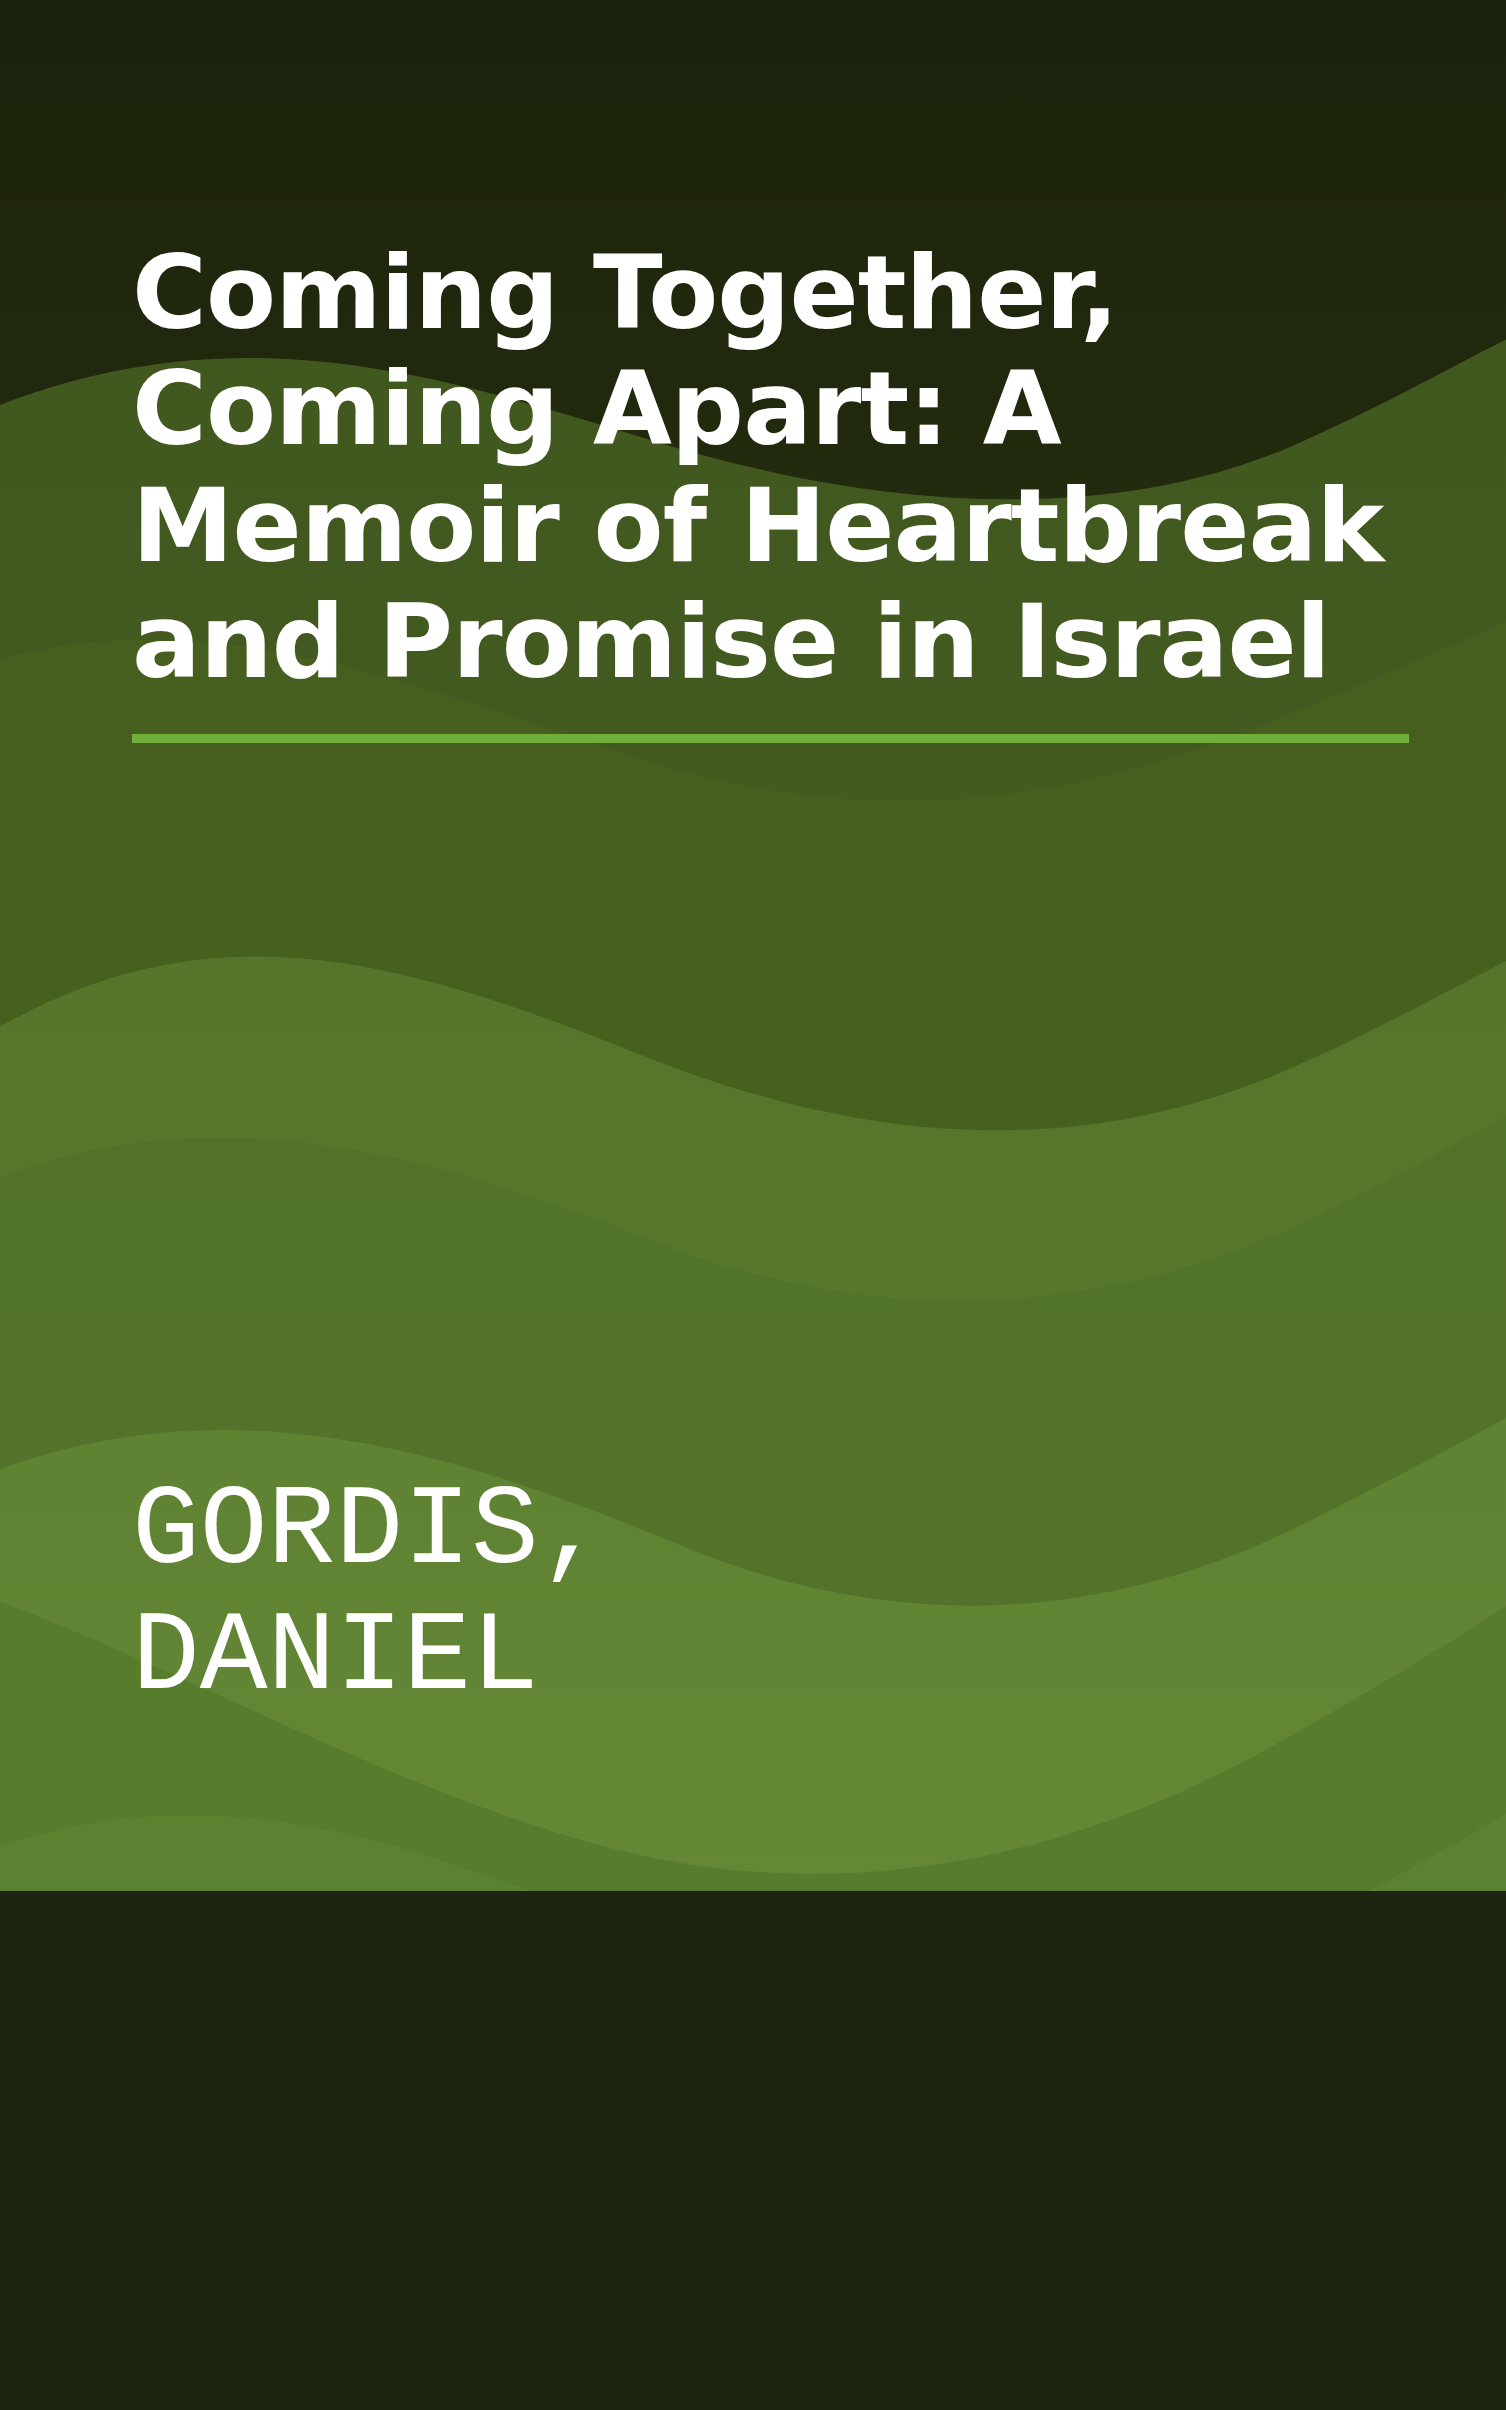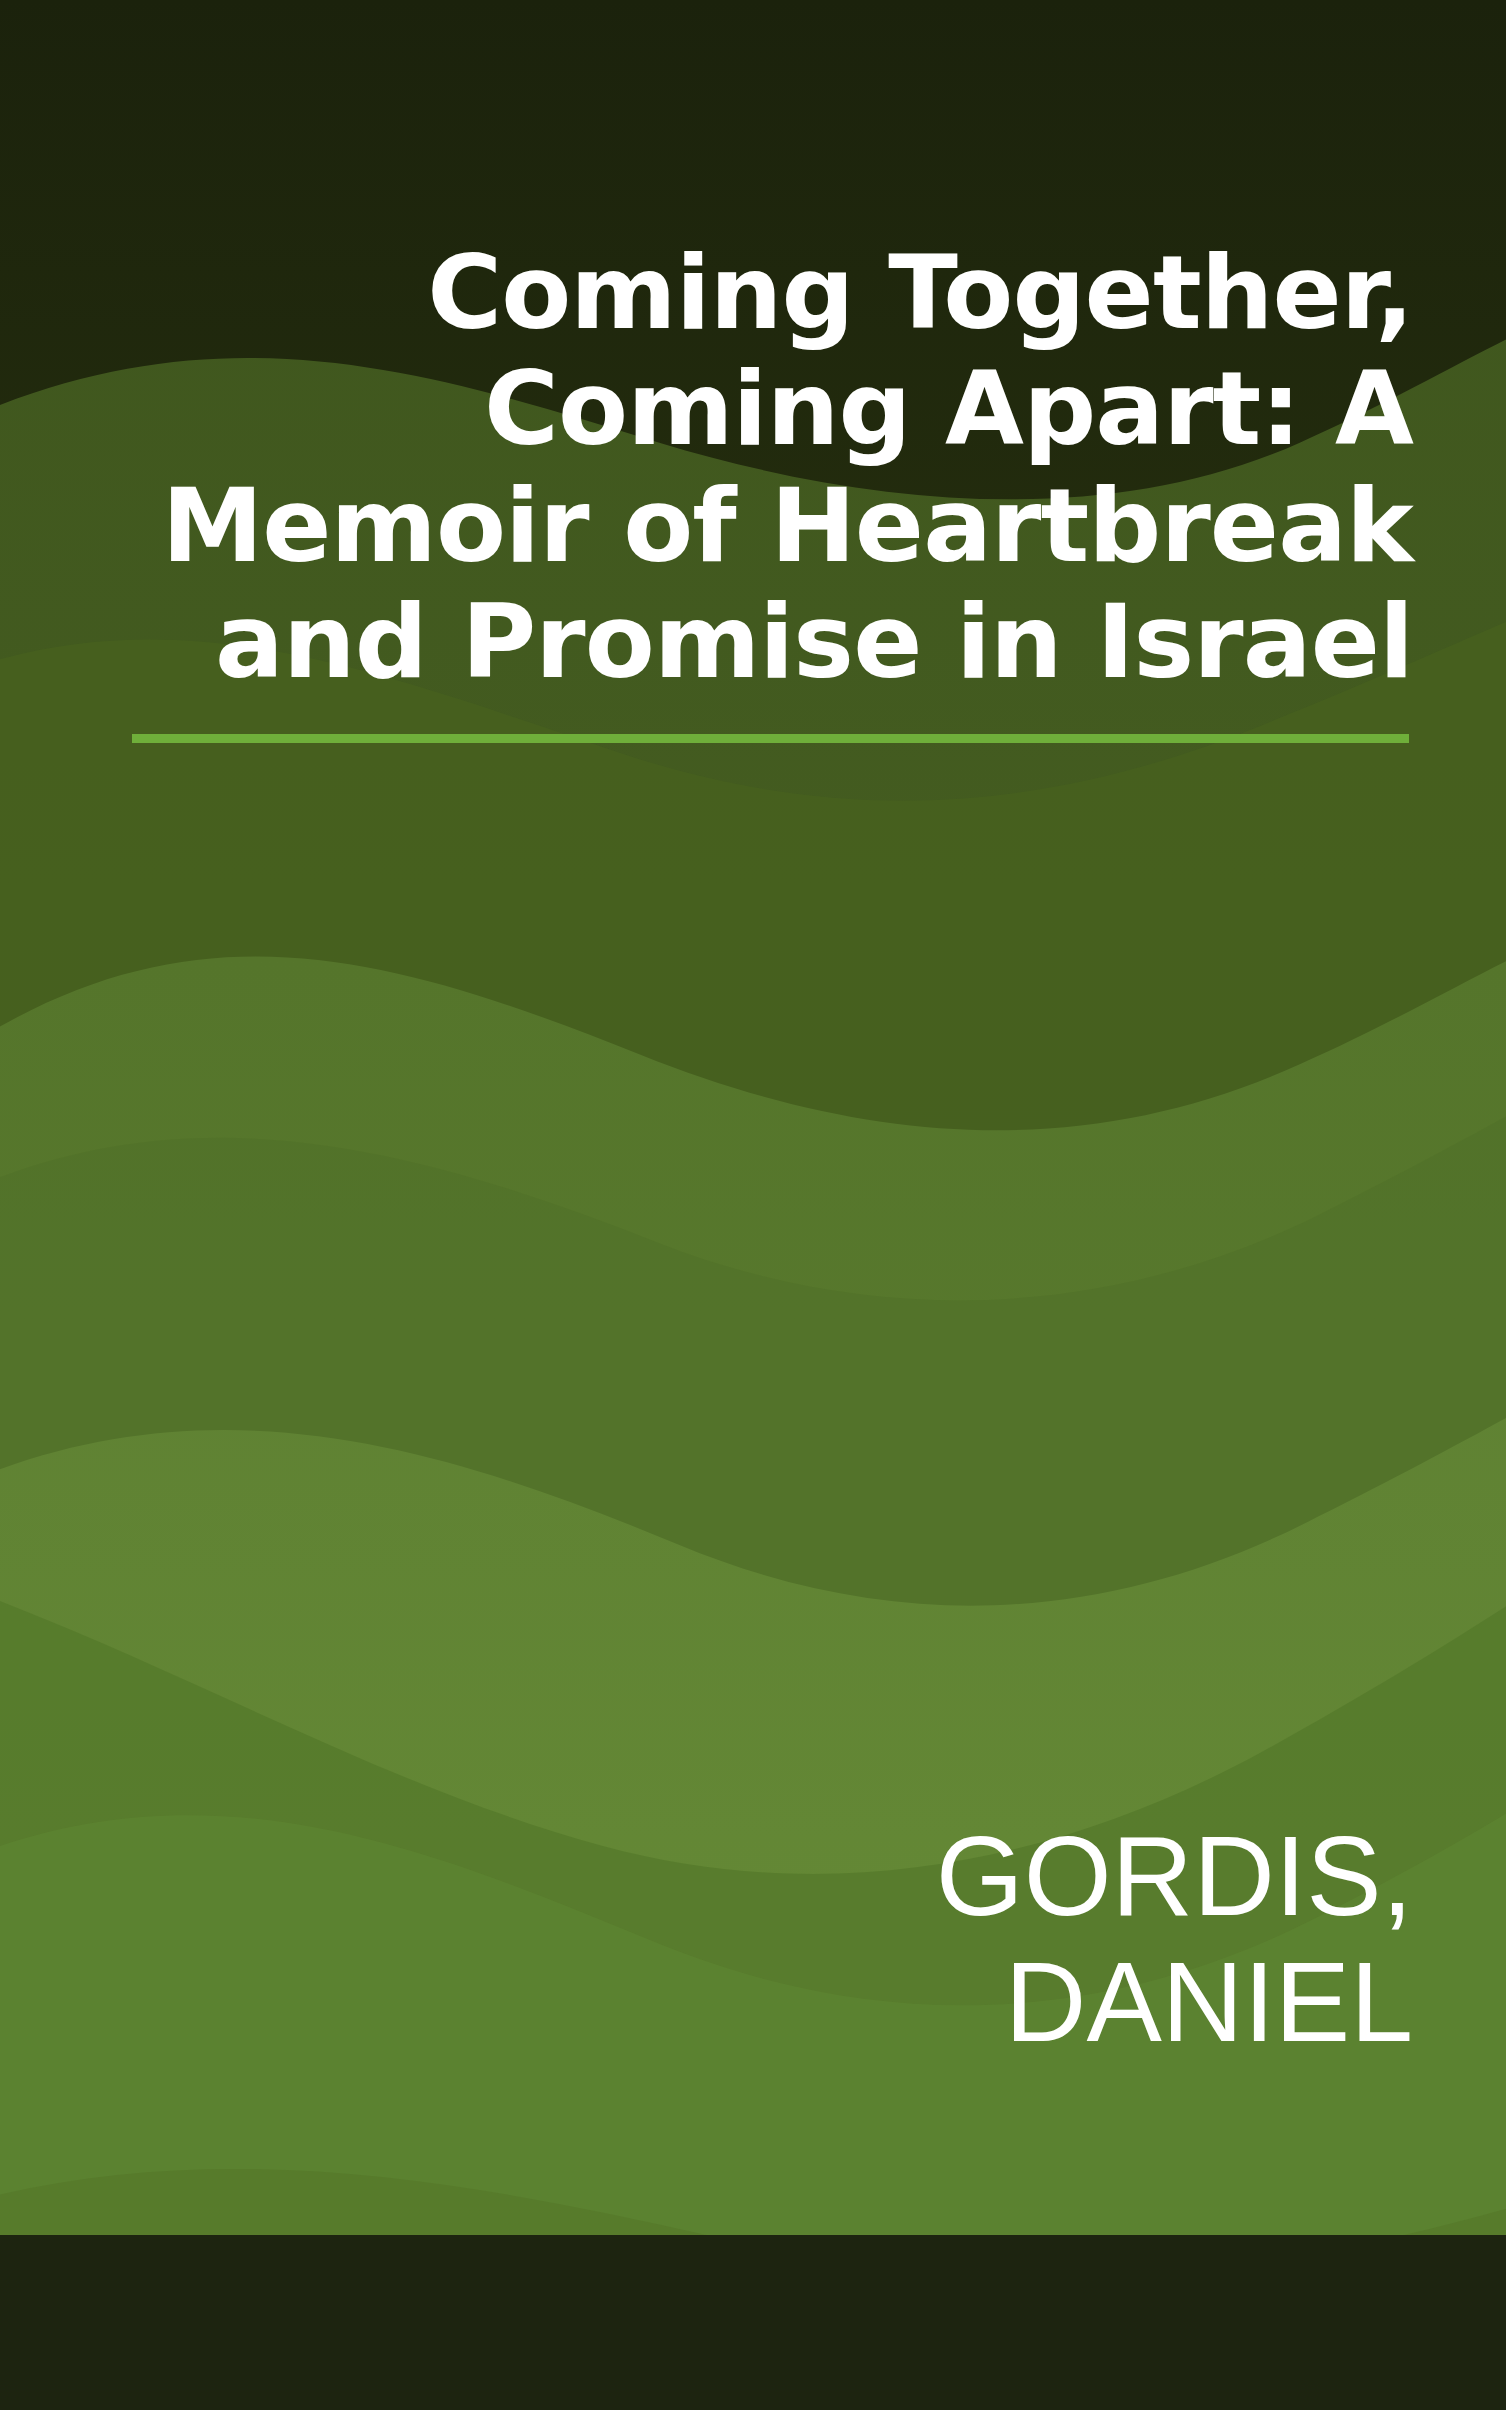--- a/index.html
+++ b/index.html
@@ -9,24 +9,23 @@
   }
   body {
     width: 1507px;
     height: 2411px;
     overflow: hidden;
     font-family: "Liberation Sans", sans-serif;
   }
   .cover {
     position: relative;
     width: 1507px;
-    height: 2235px;
+    height: 1891px;
     overflow: hidden;
     background: #3f5220;
-    text-align: right;
   }
   .bg-layer {
     position: absolute;
     left: 0;
     top: 0;
     width: 1507px;
     height: 2411px;
   }
   .bg-layer svg {
     display: block;
@@ -57,21 +56,21 @@
   }
   .author-block {
     position: absolute;
     left: 132px;
     bottom: 169px;
     width: 1281px;
   }
   .author-name {
     margin: 0;
     color: #ffffff;
-    font-family: Liberation Sans, sans-serif;
+    font-family: Liberation Mono, monospace;
     font-weight: normal;
     font-size: 113px;
     line-height: 1.12;
     letter-spacing: 0px;
     white-space: pre-line;
   }
 </style>
 </head>
 <body>
 

